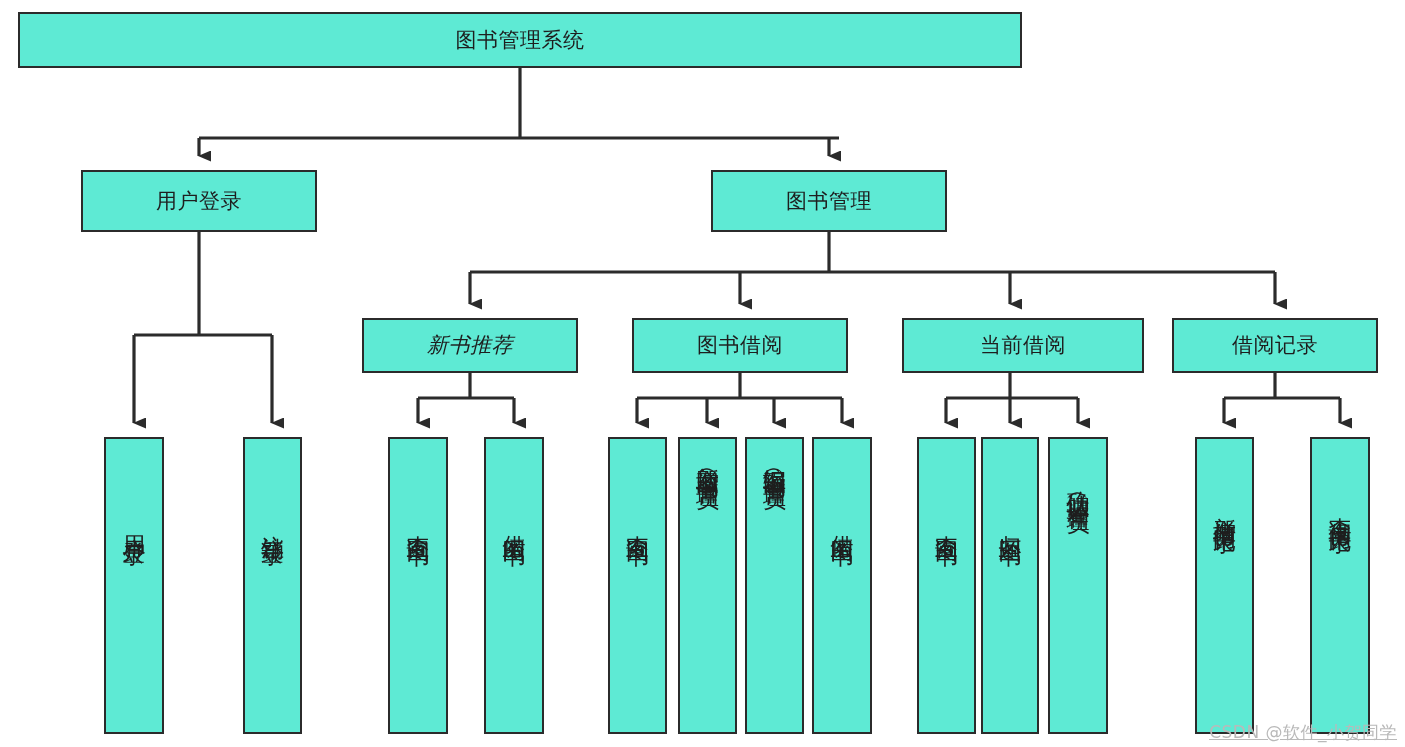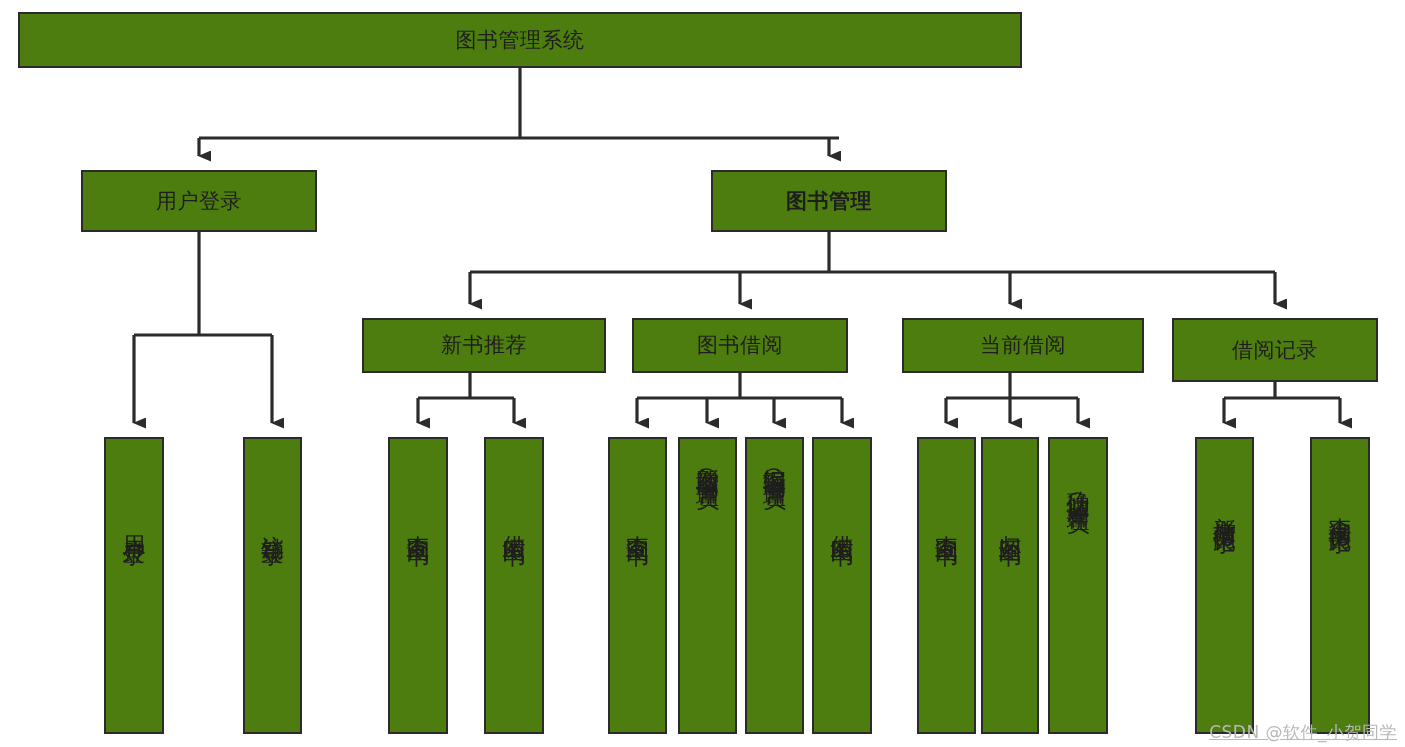--- a/index.html
+++ b/index.html
@@ -20,21 +20,21 @@
     left: 0;
     top: 0;
     width: 1405px;
     height: 747px;
     pointer-events: none;
   }
   .node {
     position: absolute;
     box-sizing: border-box;
     border: 2px solid #2b2b2b;
-    background: #4d7c0f;
+    background: #5eead4;
     display: flex;
     align-items: center;
     justify-content: center;
     color: #1e1e1e;
   }
   .node .label {
     font-size: 21px;
     line-height: 1.15;
     letter-spacing: 0.5px;
     white-space: nowrap;
@@ -127,34 +127,34 @@
     </g>
   </svg>
 
   <div class="node" style="left:18px; top:12px; width:1004px; height:56px;">
     <span class="label">图书管理系统</span>
   </div>
 
   <div class="node" style="left:81px; top:170px; width:236px; height:62px;">
     <span class="label">用户登录</span>
   </div>
-  <div class="node" style="left:711px; top:170px; width:236px; height:62px;font-weight:bold;">
+  <div class="node" style="left:711px; top:170px; width:236px; height:62px;">
     <span class="label">图书管理</span>
   </div>
 
-  <div class="node" style="left:362px; top:318px; width:244px; height:55px;">
+  <div class="node" style="left:362px; top:318px; width:216px; height:55px;font-style:italic;">
     <span class="label">新书推荐</span>
   </div>
   <div class="node" style="left:632px; top:318px; width:216px; height:55px;">
     <span class="label">图书借阅</span>
   </div>
   <div class="node" style="left:902px; top:318px; width:242px; height:55px;">
     <span class="label">当前借阅</span>
   </div>
-  <div class="node" style="left:1172px; top:318px; width:206px; height:64px;">
+  <div class="node" style="left:1172px; top:318px; width:206px; height:55px;">
     <span class="label">借阅记录</span>
   </div>
 
   <div class="node vertical mid" style="left:104px; top:437px; width:60px; height:297px;">
     <span class="label">用户登录</span>
   </div>
   <div class="node vertical mid" style="left:243px; top:437px; width:59px; height:297px;">
     <span class="label">注销登录</span>
   </div>
 

